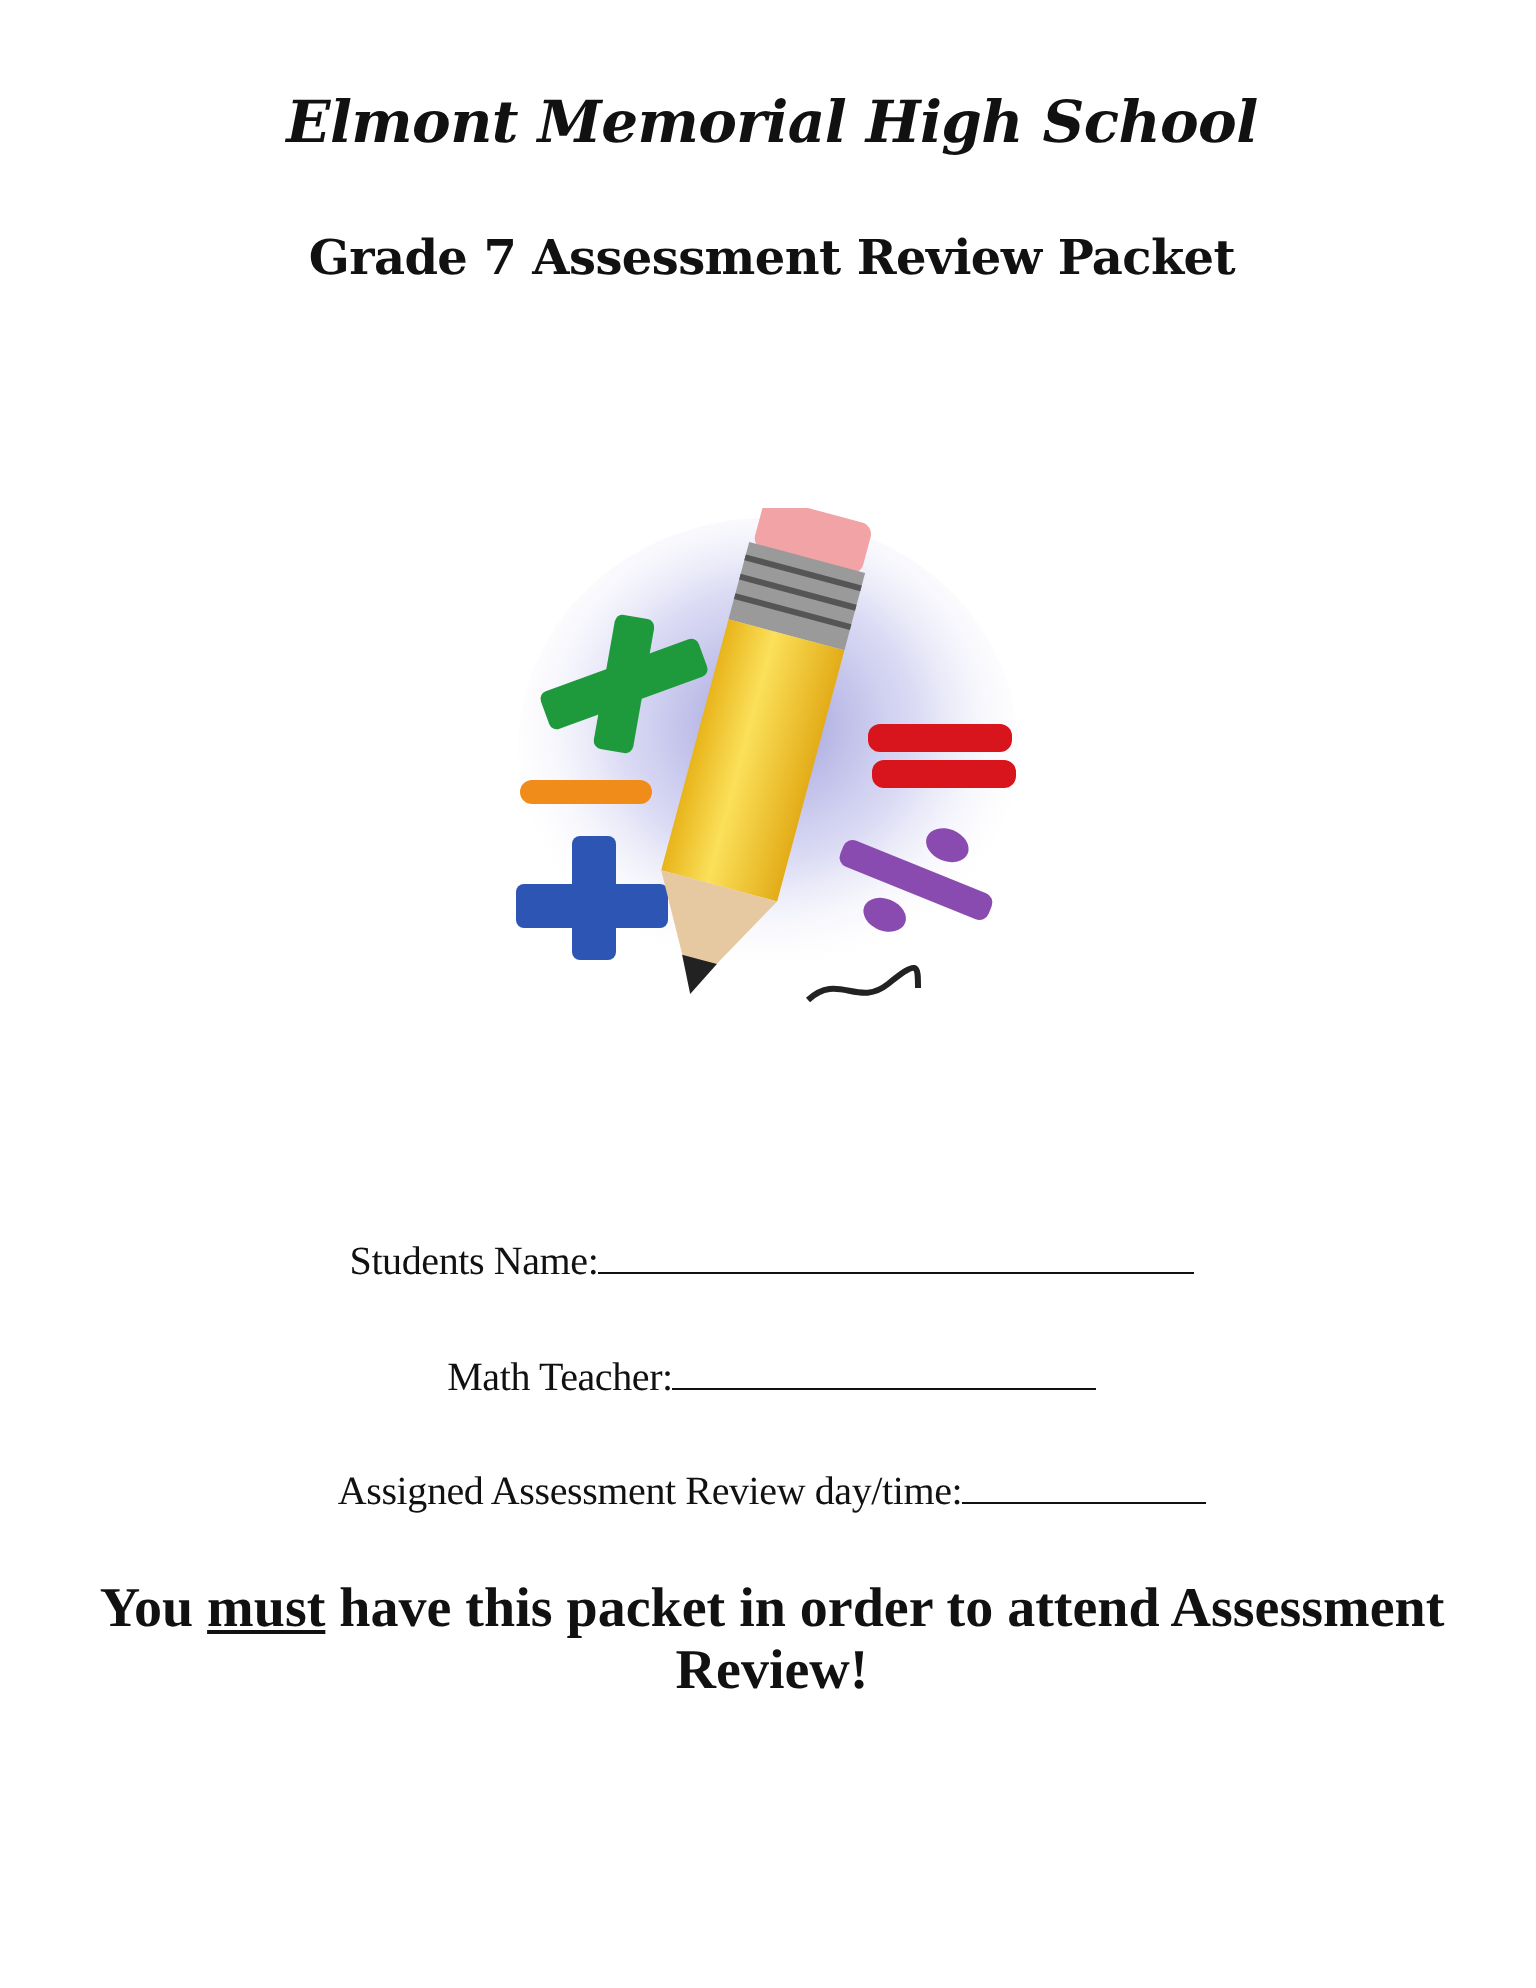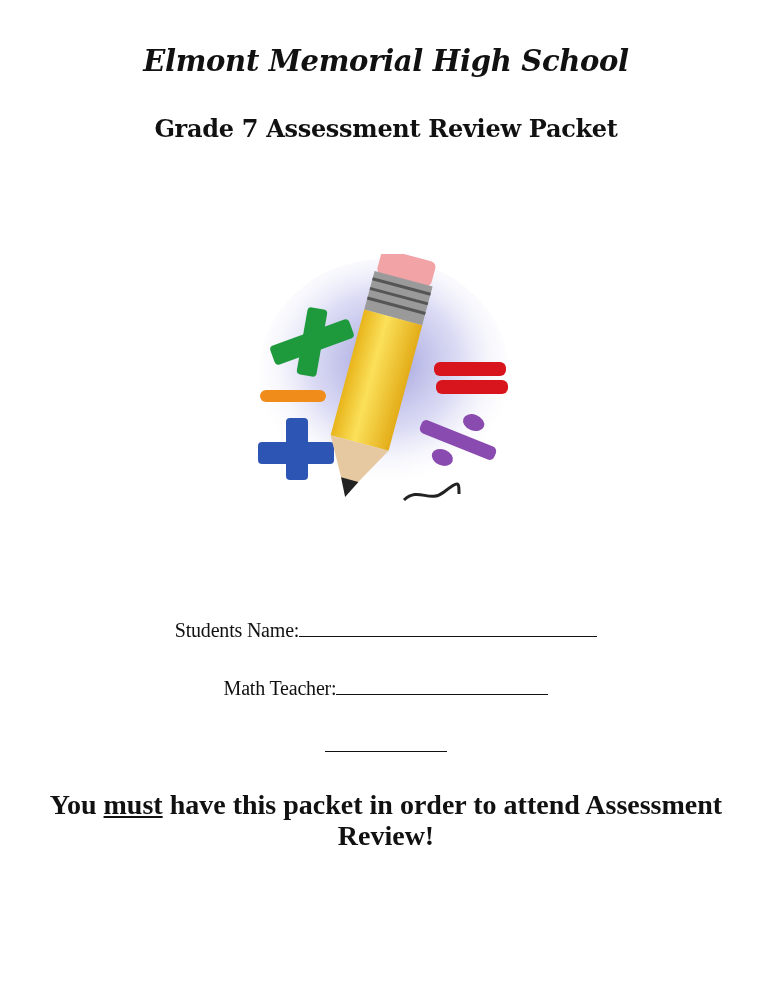--- a/index.html
+++ b/index.html
@@ -76,16 +76,16 @@
   </svg>
 </div>
 
 <div class="center field f1">
   <span>Students Name:</span><span class="blank" style="width:298px"></span>
 </div>
 <div class="center field f2">
   <span>Math Teacher:</span><span class="blank" style="width:212px"></span>
 </div>
 <div class="center field f3">
-  <span class="blank" style="width:122px"></span>
+  <span>Assigned Assessment Review day/time:</span><span class="blank" style="width:122px"></span>
 </div>
 
 <div class="center notice"><span>You </span><span class="u">must</span><span> have this packet in order to attend Assessment Review!</span></div>
 
 </body></html>

